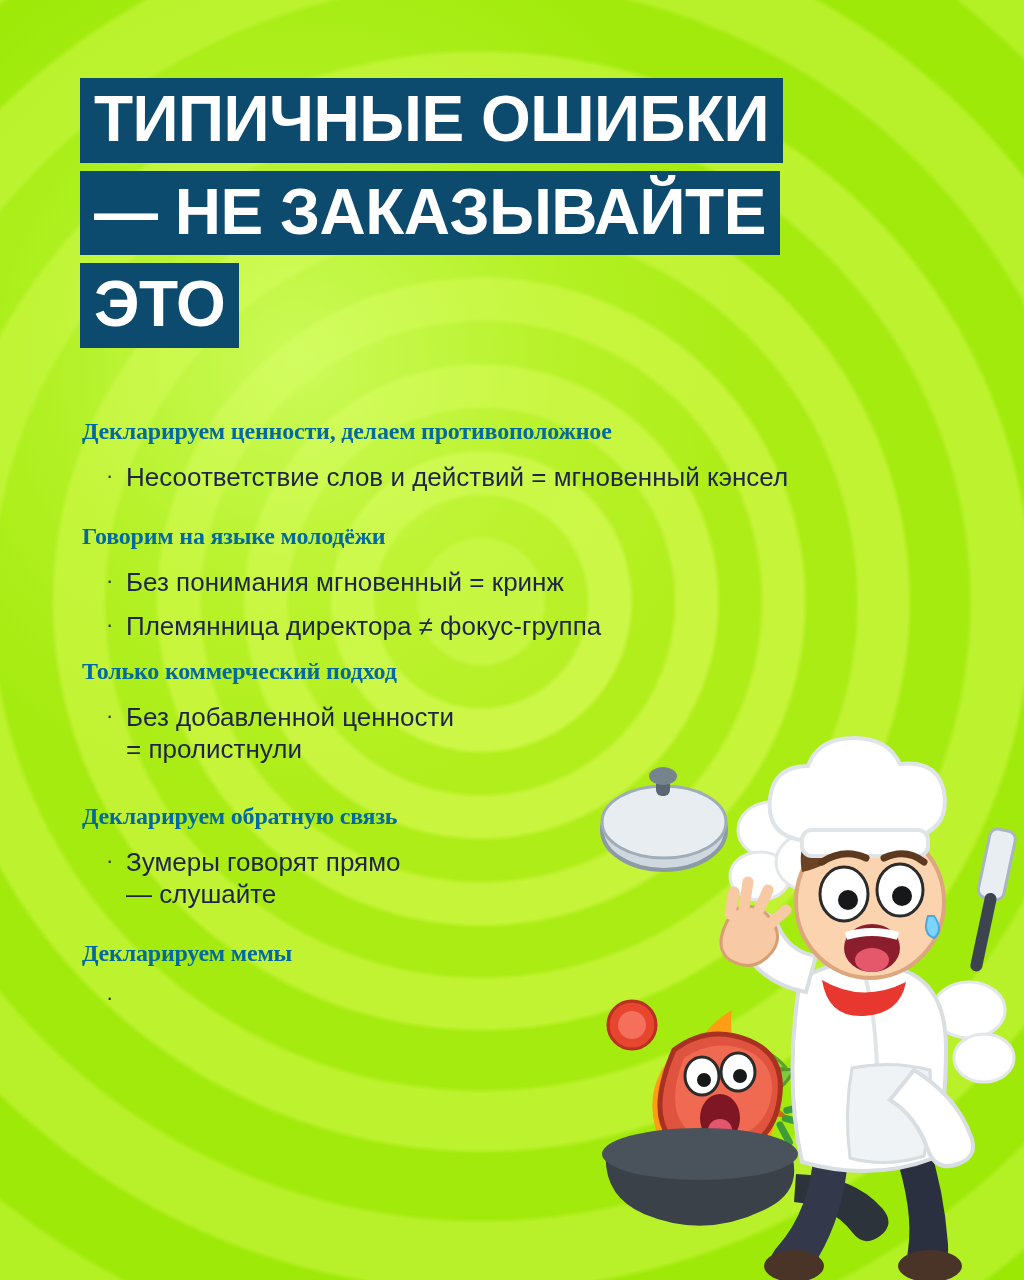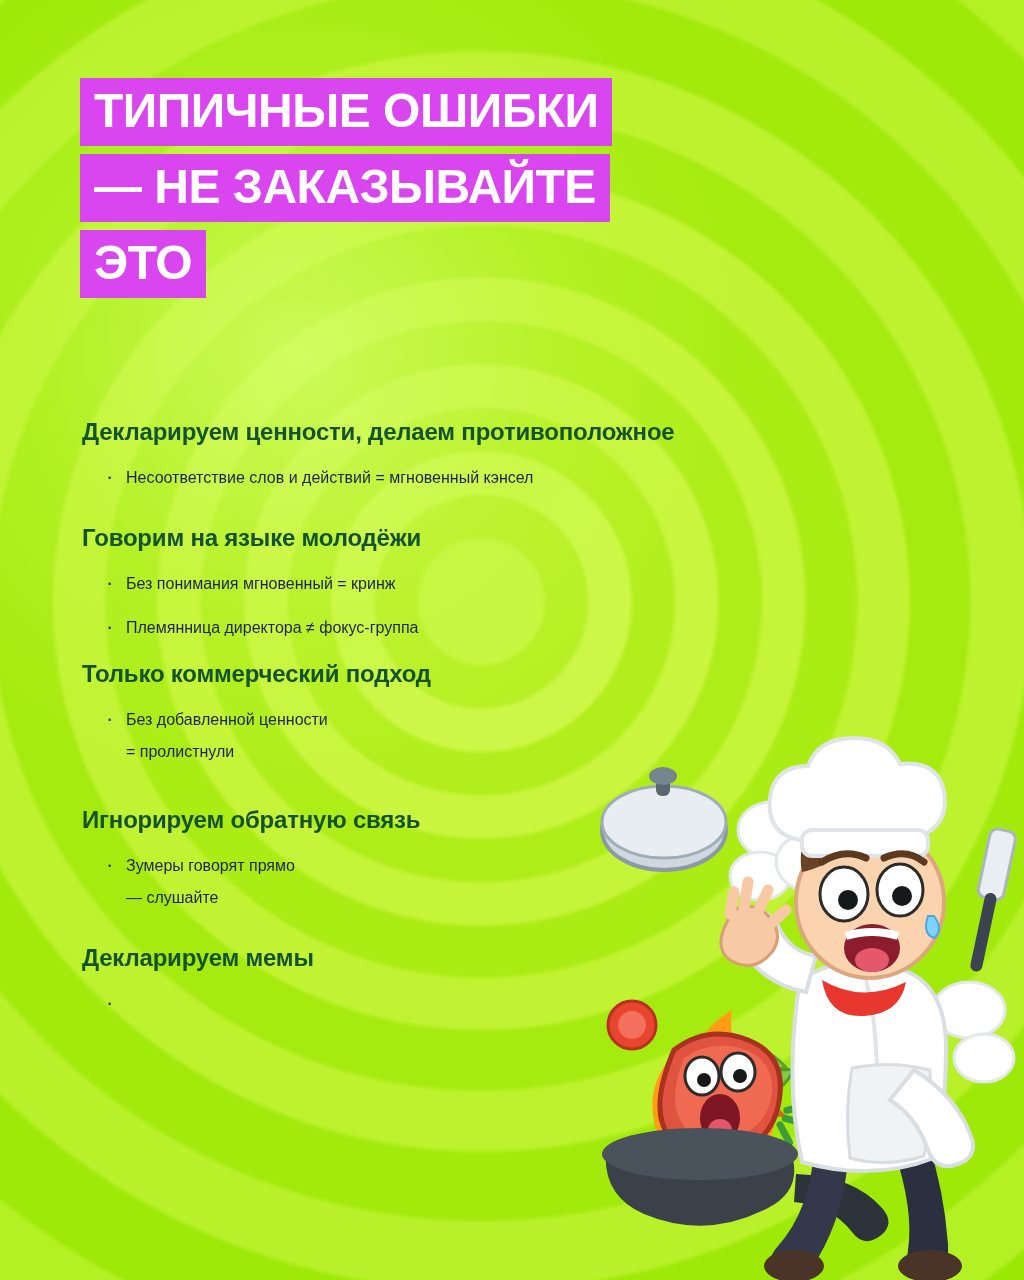--- a/index.html
+++ b/index.html
@@ -51,61 +51,62 @@
 
   
   .title-block {
     position: absolute;
     left: 80px;
     top: 78px;
     width: 880px;
   }
   .title-line {
     display: inline-block;
-    background: #d946ef;
+    background: #0c4a6e;
     color: #ffffff;
     font-weight: 700;
-    font-size: 48px;
+    font-size: 64px;
     line-height: 1.04;
     letter-spacing: -0.5px;
     padding: 8px 14px 10px 14px;
     margin-bottom: 8px;
     white-space: nowrap;
     text-transform: uppercase;
   }
 
   
   .list {
     position: absolute;
     left: 82px;
     top: 418px;
     width: 870px;
   }
   .group { margin-bottom: 26px; }
   .group-heading {
     font-size: 24px;
     font-weight: 700;
-    color: #14532d;
+    color: #0369a1;
     margin: 0 0 16px 0;
     letter-spacing: -0.2px;
+    font-family: Liberation Serif, serif;
   }
   .bullet-row {
     display: flex;
     align-items: flex-start;
     margin: 0 0 12px 24px;
   }
   .bullet-dot {
     color: #2a3054;
     font-size: 22px;
     line-height: 30px;
     width: 20px;
     flex: 0 0 20px;
   }
   .bullet-text {
-    font-size: 16px;
+    font-size: 26px;
     line-height: 32px;
     color: #1f2547;
     white-space: pre-line;
   }
 
   
   .g0 { margin-bottom: 30px; }
   .g1 { margin-bottom: 16px; }
   .g2 { margin-bottom: 38px; }
   .g3 { margin-bottom: 30px; }
@@ -160,21 +161,21 @@
     <div class="group g2">
       <div class="group-heading">Только коммерческий подход</div>
       <div class="bullet-row">
         <span class="bullet-dot">·</span>
         <span class="bullet-text">Без добавленной ценности
 = пролистнули</span>
       </div>
     </div>
 
     <div class="group g3">
-      <div class="group-heading">Игнорируем обратную связь</div>
+      <div class="group-heading">Декларируем обратную связь</div>
       <div class="bullet-row">
         <span class="bullet-dot">·</span>
         <span class="bullet-text">Зумеры говорят прямо
 — слушайте</span>
       </div>
     </div>
 
     <div class="group g4">
       <div class="group-heading">Декларируем мемы</div>
       <div class="bullet-row">

